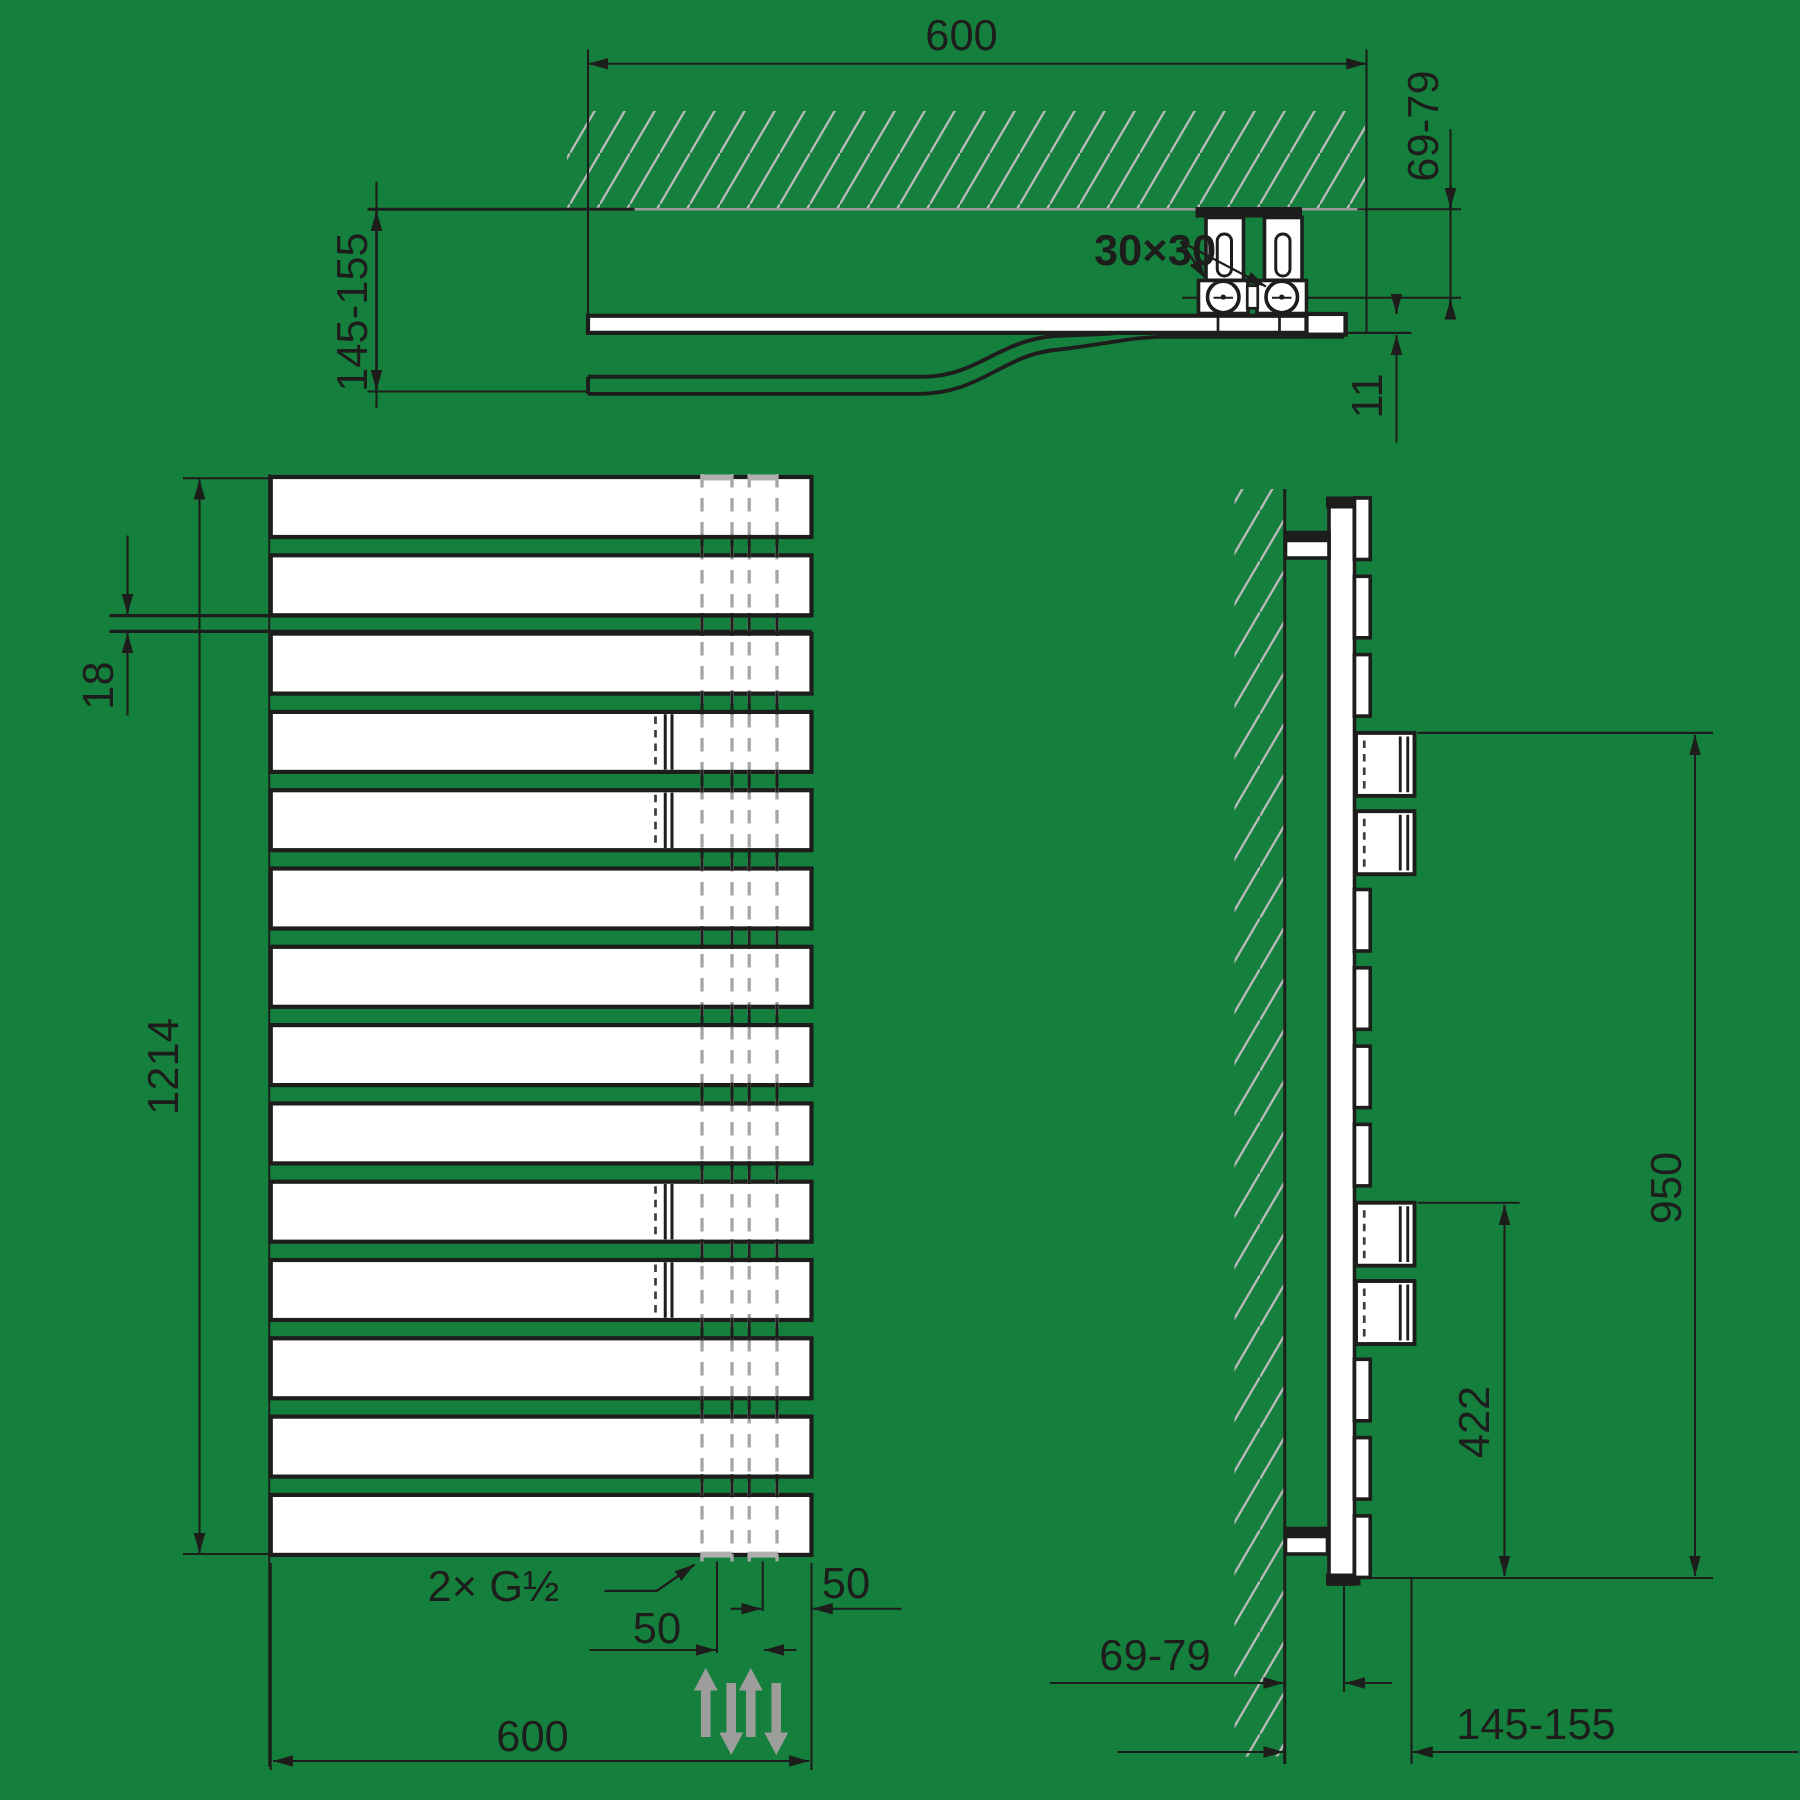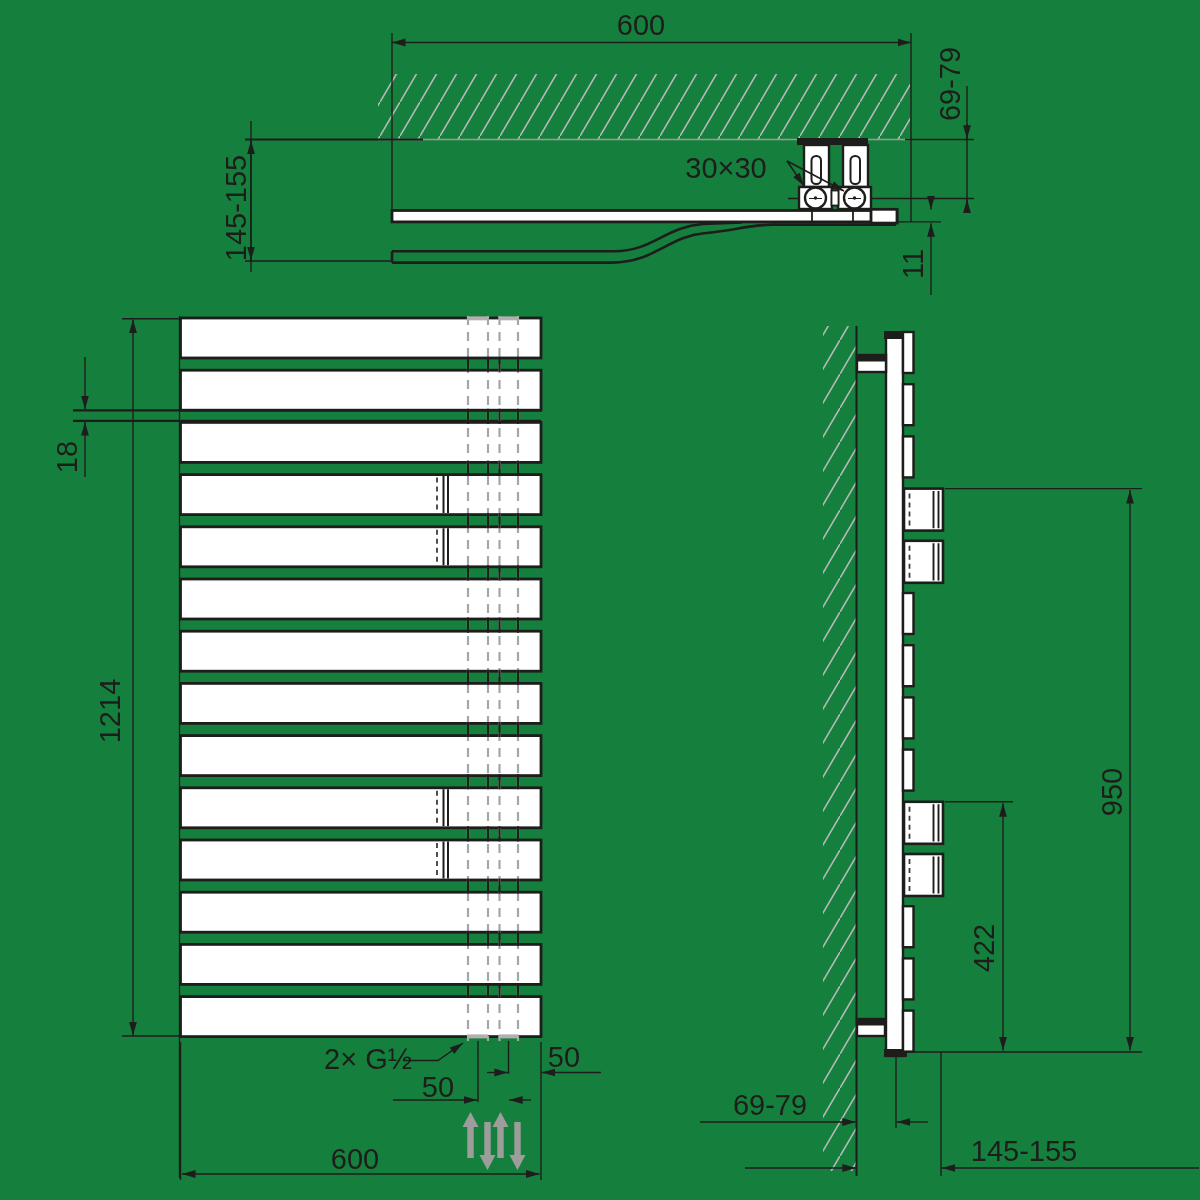--- a/index.html
+++ b/index.html
@@ -251,26 +251,26 @@
       <path d="M928,1122 H896.7" marker-end="url(#ar)"></path>
       <path d="M745,1168 H855.8" marker-end="url(#ar)"></path>
       <path d="M1199,1168 H941.7" marker-end="url(#ar)"></path>
     </g>
   </g>
 </svg>
 
 <div class="lbl" style="left:641px; top:25px;">600</div>
 <div class="lbl rot" style="left:236px; top:208px;">145-155</div>
 <div class="lbl rot" style="left:950px; top:84px;">69-79</div>
-<div class="lbl" style="left:726px; top:168px;">30×30</div>
+<div class="lbl" style="left:770px; top:168px;font-weight:bold;">30×30</div>
 <div class="lbl rot" style="left:913px; top:264px;">11</div>
 
 <div class="lbl rot" style="left:110px; top:711px;">1214</div>
 <div class="lbl rot" style="left:67px;  top:457px;">18</div>
-<div class="lbl" style="left:368px; top:1059px;">2× G½</div>
+<div class="lbl" style="left:329px; top:1059px;">2× G½</div>
 <div class="lbl" style="left:438px; top:1087px;">50</div>
 <div class="lbl" style="left:564px; top:1057px;">50</div>
 <div class="lbl" style="left:355px; top:1159px;">600</div>
 
 <div class="lbl rot" style="left:1112px; top:792px;">950</div>
 <div class="lbl rot" style="left:984px;  top:948px;">422</div>
 <div class="lbl" style="left:770px;  top:1105px;">69-79</div>
 <div class="lbl" style="left:1024px; top:1151px;">145-155</div>
 
 </div>

